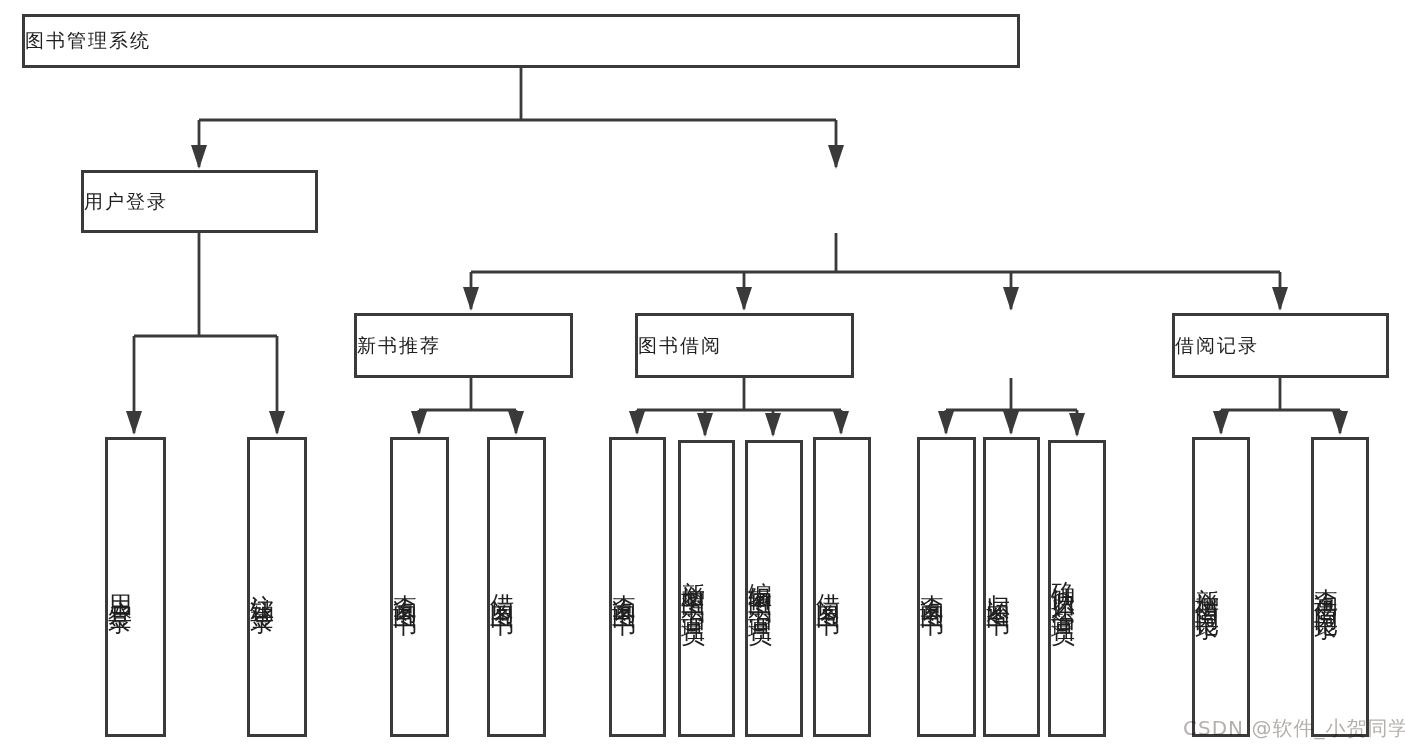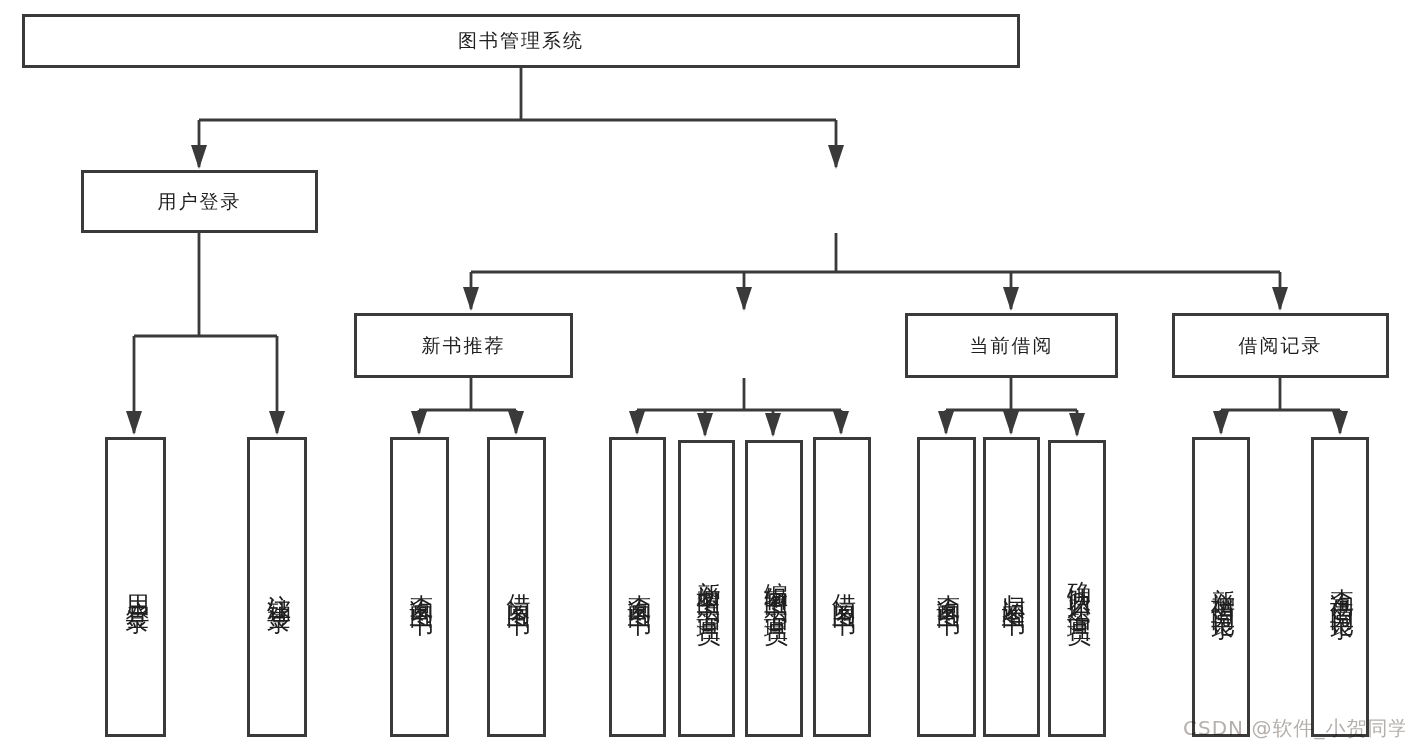--- a/index.html
+++ b/index.html
@@ -12,25 +12,24 @@
   html,body{margin:0;padding:0;background:var(--background);}
   .stage{
     position:relative;width:1405px;height:747px;overflow:hidden;
     background:var(--background);
     font-family:"DejaVu Sans","Liberation Sans",sans-serif;
     color:var(--text);
   }
   svg.connectors{position:absolute;left:0;top:0;}
   .node{
     position:absolute;box-sizing:border-box;
-    display:flex;align-items:center;justify-content:center;
+    display:flex;align-items:center;justify-content:flex-start;
     background:var(--node-bg);
     border:3px solid var(--line);
     text-align:center;
-    font-family:Liberation Mono, monospace;
   }
   .node.h{font-size:19px;letter-spacing:2px;}
   .node.root{border-width:3px;}
   .leaf{font-size:24px;}
   .leaf .vtext{
     writing-mode:vertical-lr;
     text-orientation:mixed;
     letter-spacing:6px;
     line-height:1;
   }
@@ -82,22 +81,22 @@
     <span>图书管理系统</span>
   </div>
 
   <div class="node h" style="left:81px;top:170px;width:237px;height:63px;">
     <span>用户登录</span>
   </div>
 
   <div class="node h" style="left:354px;top:313px;width:219px;height:65px;">
     <span>新书推荐</span>
   </div>
-  <div class="node h" style="left:905px;top:313px;width:213px;height:65px;">
-    <span>当前借阅</span>
+  <div class="node h" style="left:635px;top:313px;width:219px;height:65px;">
+    <span>图书借阅</span>
   </div>
   <div class="node h" style="left:1172px;top:313px;width:217px;height:65px;">
     <span>借阅记录</span>
   </div>
 
   <div class="node leaf" style="left:105px;top:437px;width:61px;height:300px;">
     <span class="vtext">用户登录</span>
   </div>
   <div class="node leaf" style="left:247px;top:437px;width:60px;height:300px;">
     <span class="vtext">注销登录</span>

